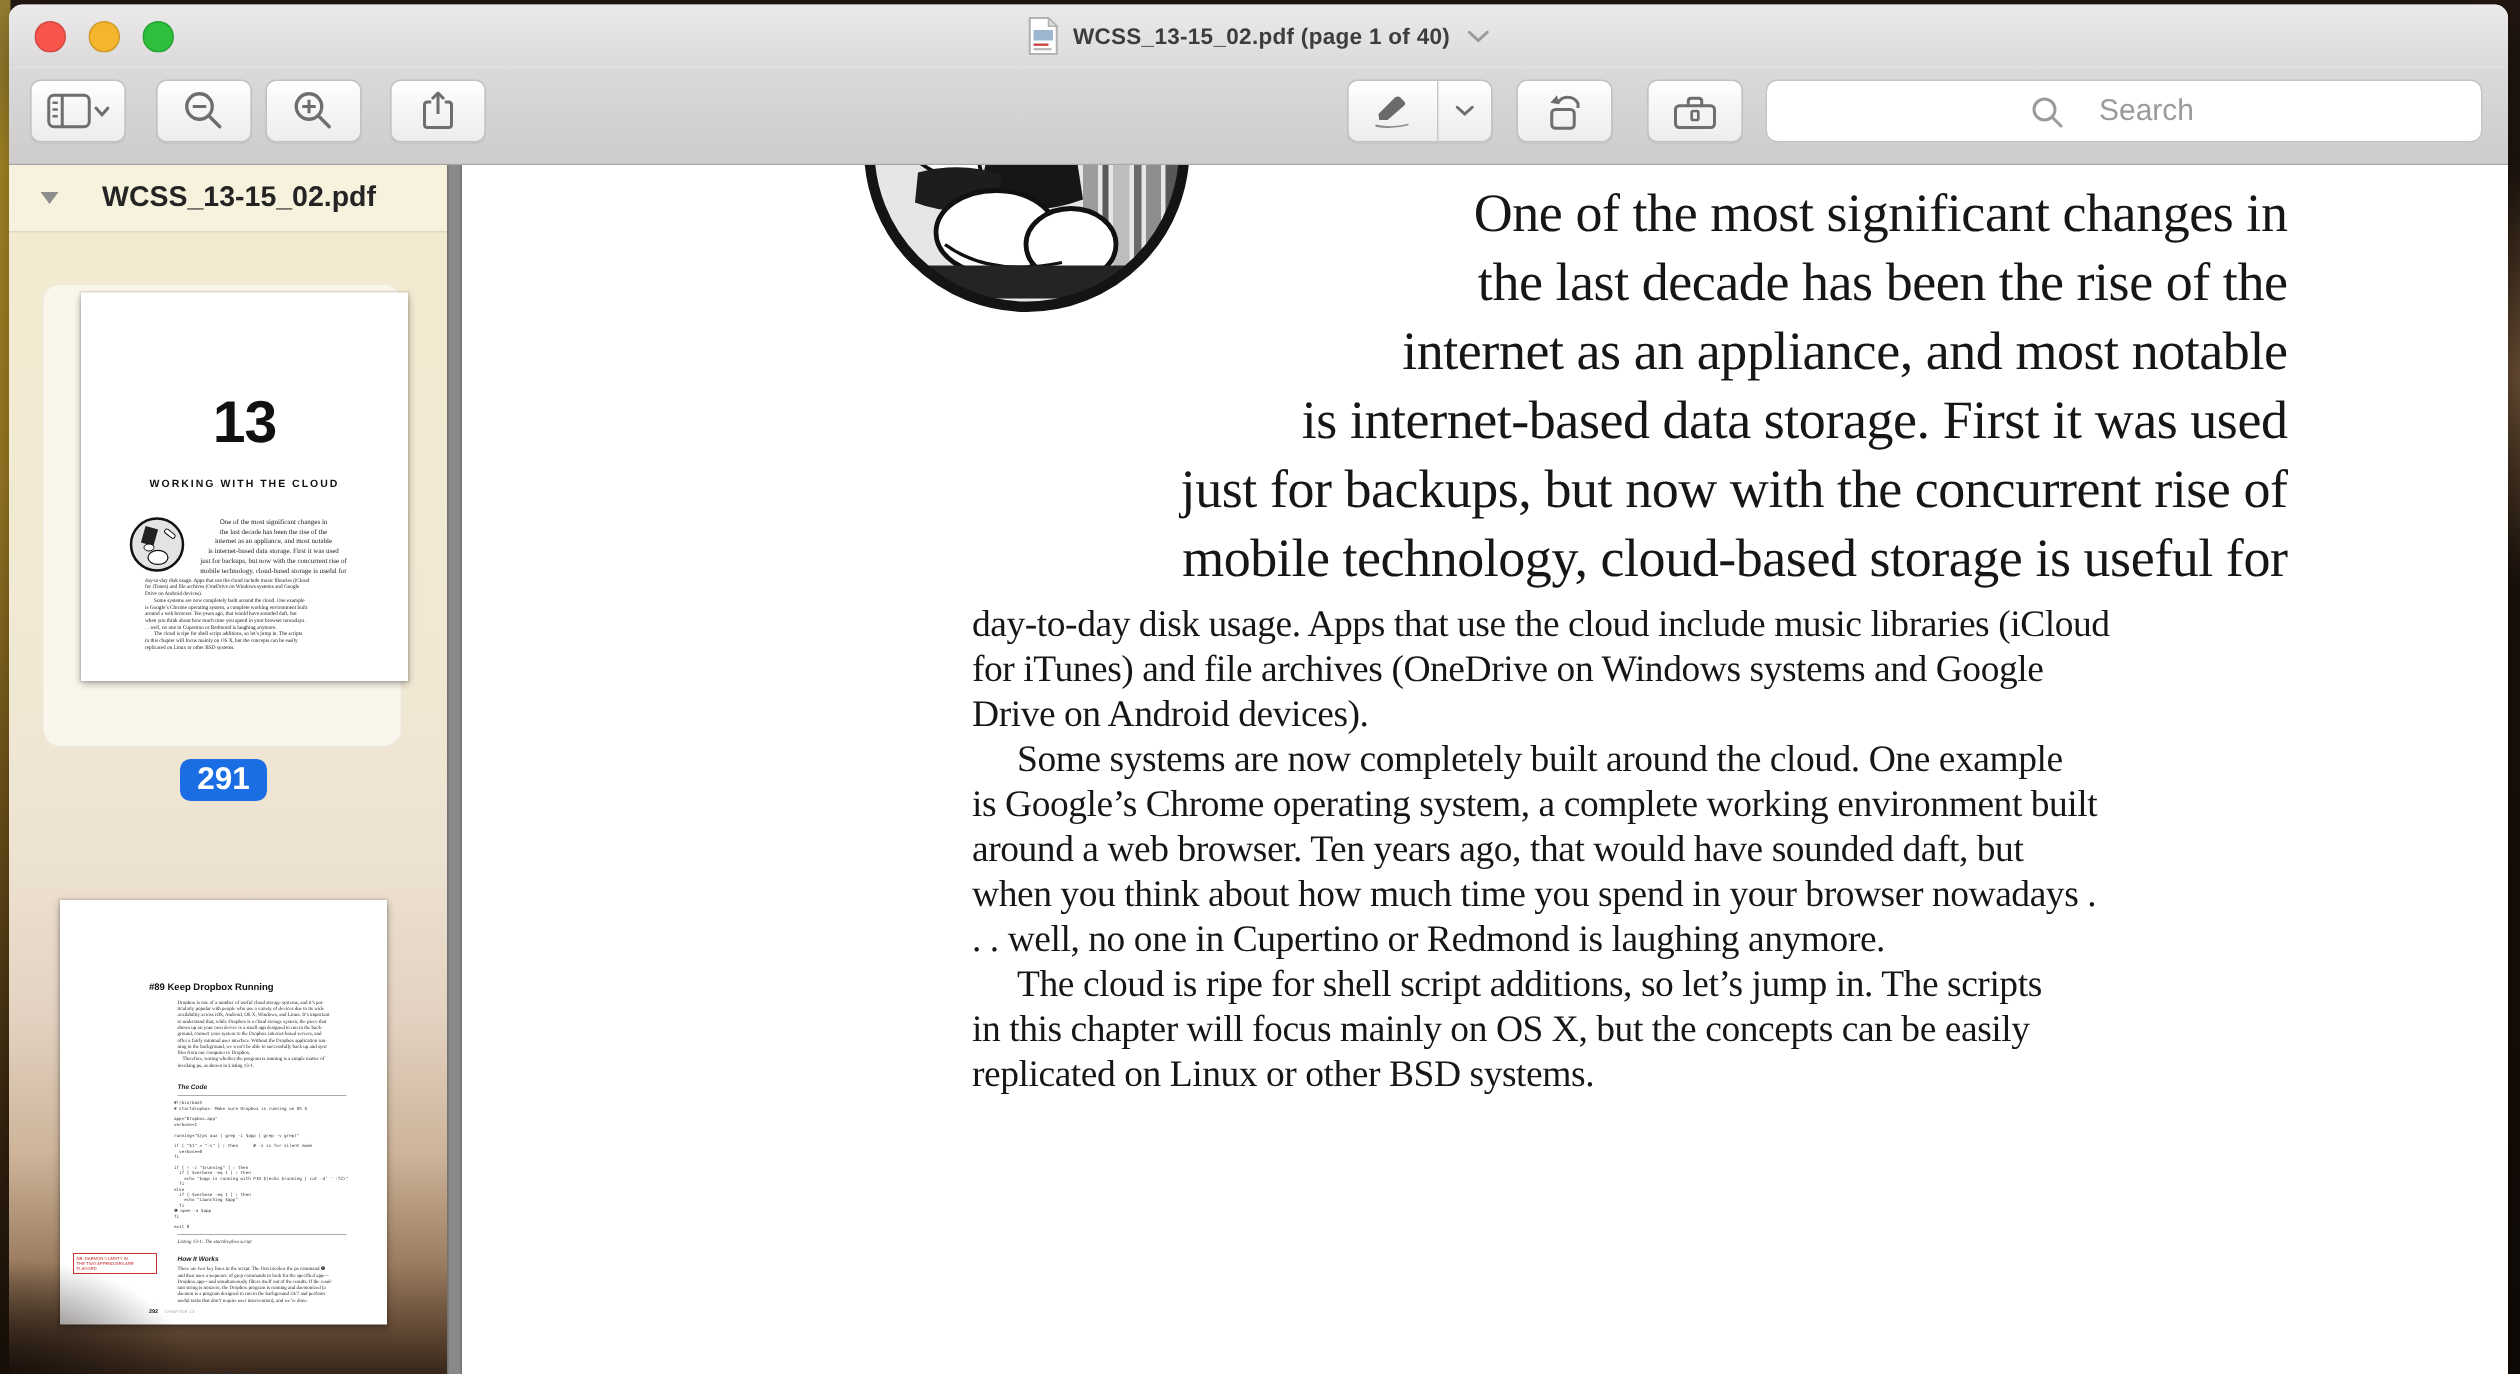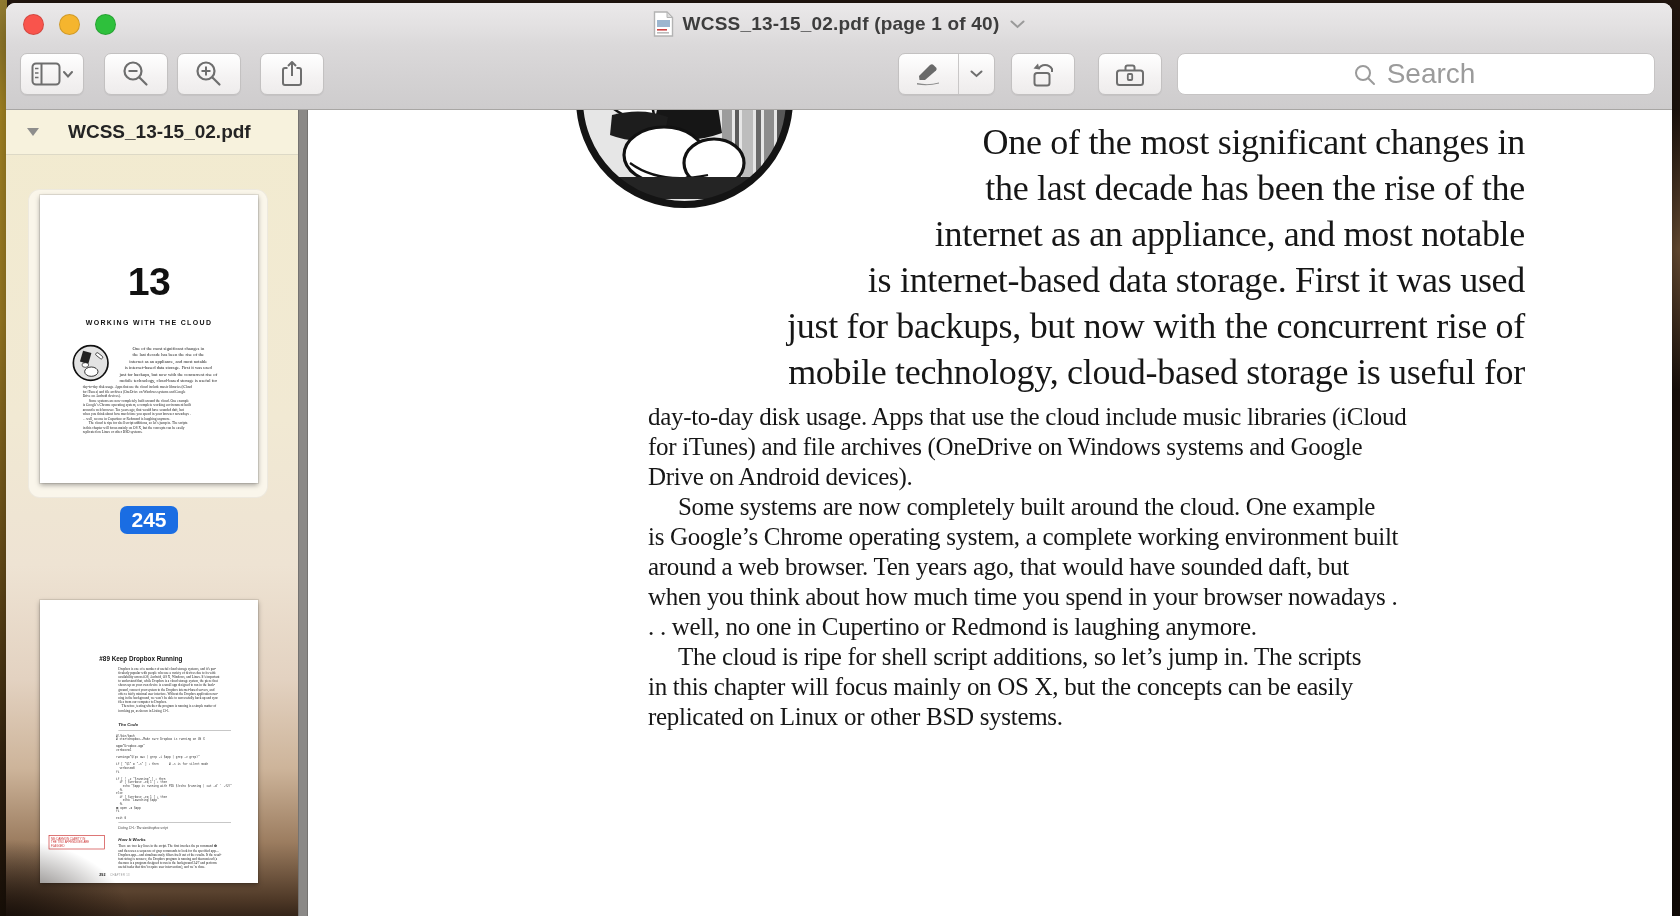--- a/index.html
+++ b/index.html
@@ -23,40 +23,40 @@
     background:linear-gradient(180deg,#ebe9ea 0%, #e2e0e1 60%, #dbd9da 100%);
     display:flex; align-items:center; justify-content:center;
   }
   .traffic { position:absolute; left:17px; top:11px; display:flex; gap:15px; }
   .light { width:21px; height:21px; border-radius:50%; border:1px solid rgba(0,0,0,.15); }
   .light.red { background:#f9544c; }
   .light.yellow { background:#f5b52e; }
   .light.green { background:#2ec03c; }
   .titlegroup { display:flex; align-items:center; gap:9px; }
   .proxy-icon { width:21px; height:26px; position:relative; }
-  .title-text { font-size:19px; font-weight:700; color:#3d3d3d; letter-spacing:.2px; }
+  .title-text { font-size:15px; font-weight:700; color:#3d3d3d; letter-spacing:.2px; }
   .title-chevron { margin-left:2px; display:flex; }
 
   .toolbar { position:absolute; left:0; top:42px; width:100%; height:65px;
     background:linear-gradient(180deg,#dbd9da 0%, #d4d2d3 50%, #cecccd 100%);
     border-bottom:1px solid #a8a6a4;
     display:flex; align-items:flex-start; padding:8px 17px 0 14px;
   }
   .tbtn { height:42px; border-radius:7px; border:1px solid #c3c1c1;
     background:linear-gradient(180deg,#ffffff 0%, #f4f2f2 60%, #eeecec 100%);
     display:flex; align-items:center; justify-content:center;
     box-shadow:0 1px 1px rgba(0,0,0,.06);
   }
   .w64 { width:64px; }
   .seg { display:flex; align-items:stretch; padding:0; }
   .seg-part { display:flex; align-items:center; justify-content:center; height:100%; }
   .seg-div { width:1px; background:#c9c7c7; }
   .searchwrap { position:relative; width:478px; height:42px; margin-left:15px; }
   .search-input { width:100%; height:100%; border-radius:8px; border:1px solid #c6c4c4;
-    background:#fff; text-align:center; font-size:28px; color:#444;
+    background:#fff; text-align:center; font-size:20px; color:#444;
     font-family:"Liberation Sans",sans-serif; outline:none; padding-left:30px;
   }
   .search-input::placeholder { color:#9b9b9b; }
   .search-icon { position:absolute; left:calc(50% - 62px); top:11px; pointer-events:none; }
 
   .content { position:absolute; left:0; top:107px; width:100%; height:813px; display:flex; }
 
   
   .sidebar { position:relative; width:292px; height:100%; flex:none; overflow:hidden;
     background:linear-gradient(180deg,#f2ebd0 0%, #f1e9d3 38%, #eee3d3 56%, #e3d2c1 70%,
@@ -70,21 +70,21 @@
     background:#f7f2dd; border-bottom:1px solid rgba(0,0,0,.10);
     display:flex; align-items:center; padding-left:20px; gap:28px;
   }
   .sb-header .fname { font-size:19px; font-weight:700; color:#242424; }
   .sel-frame { position:absolute; left:22px; top:79px; width:240px; height:309px;
     background:rgba(252,248,238,.85); border-radius:12px;
     box-shadow:inset 0 0 0 1px rgba(0,0,0,.05);
   }
   .mini-page { position:absolute; background:#fff; overflow:hidden;
     box-shadow:0 2px 5px rgba(0,0,0,.35), 0 0 0 1px rgba(0,0,0,.08); }
-  .mp1 { left:34px; top:85px; width:218px; height:288px; }
+  .mp1 { left:48px; top:85px; width:218px; height:259px; }
   .mp2 { left:34px; top:490px; width:218px; height:283px; }
   .mini-inner { position:absolute; left:0; top:0; transform:scale(.33333); transform-origin:0 0; }
   .mp1 .mini-inner { width:654px; height:864px; }
   .mp2 .mini-inner { width:654px; height:849px; }
   .page-badge { position:absolute; left:114px; top:396px; width:58px; height:28px;
     background:#1a6de3; border-radius:7px; color:#fff; font-size:21px; font-weight:700;
     display:flex; align-items:center; justify-content:center; }
   .page-label2 { position:absolute; left:0; top:800px; width:292px; text-align:center;
     font-size:22px; font-weight:700; color:#2b2b2b; }
 
@@ -291,21 +291,21 @@
               <div>is Google’s Chrome operating system, a complete working environment built</div>
               <div>around a web browser. Ten years ago, that would have sounded daft, but</div>
               <div>when you think about how much time you spend in your browser nowadays .</div>
               <div>. . well, no one in Cupertino or Redmond is laughing anymore.</div>
               <div class="indent">The cloud is ripe for shell script additions, so let’s jump in. The scripts</div>
               <div>in this chapter will focus mainly on OS X, but the concepts can be easily</div>
               <div>replicated on Linux or other BSD systems.</div>
             </div>
         </div>
       </div>
-      <div class="page-badge">245</div>
+      <div class="page-badge">291</div>
 
       <div class="mini-page mp2">
         <div class="mini-inner m2">
           <div class="m2-heading">#89 Keep Dropbox Running</div>
           <div class="m2-para1">
               <div>Dropbox is one of a number of useful cloud storage systems, and it’s par-</div>
               <div>ticularly popular with people who use a variety of devices due to its wide</div>
               <div>availability across iOS, Android, OS X, Windows, and Linux. It’s important</div>
               <div>to understand that, while Dropbox is a cloud storage system, the piece that</div>
               <div>shows up on your own device is a small app designed to run in the back-</div>

